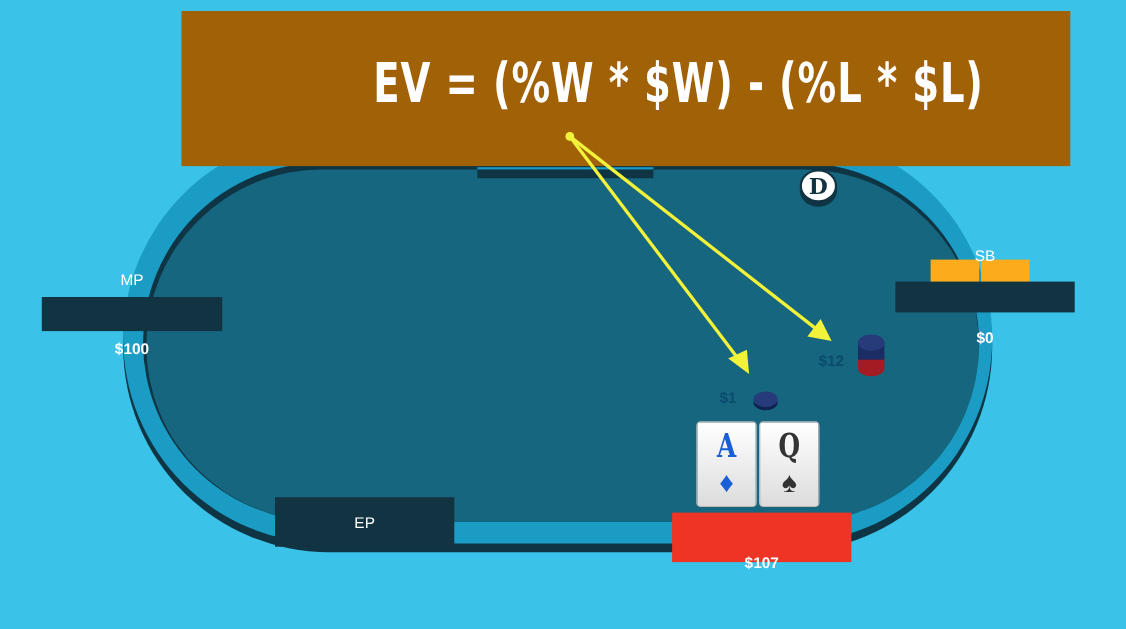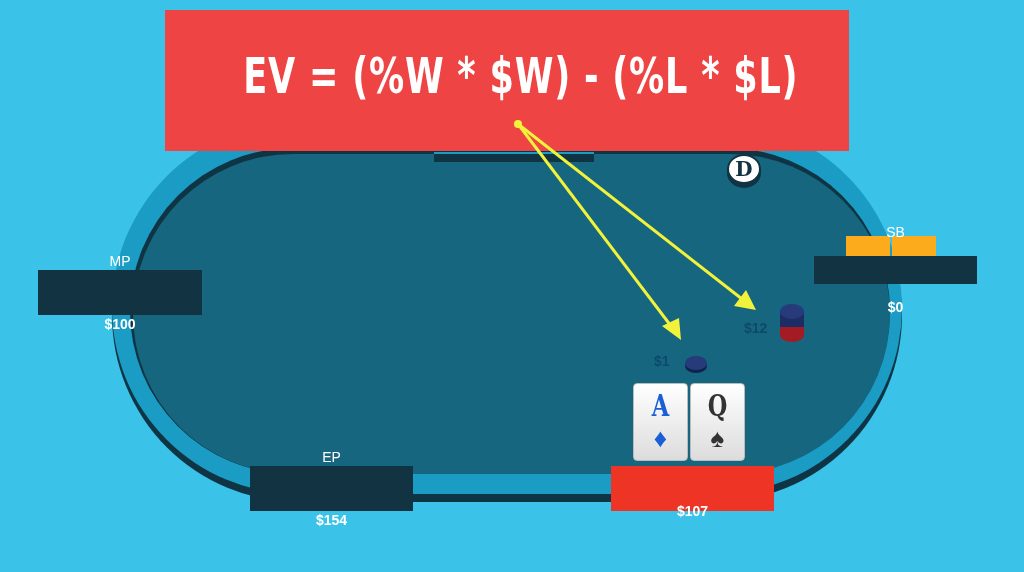--- a/index.html
+++ b/index.html
@@ -4,29 +4,29 @@
 <style>
   html, body { margin:0; padding:0; }
   body { width:1024px; height:572px; position:relative; overflow:hidden; background:#3bc2e8; font-family:"Liberation Sans", sans-serif; }
   .abs { position:absolute; }
   
   .rail-shadow { left:112px; top:128px; width:790px; height:374px; border-radius:187px; background:#0f3544; }
   .rail { left:112px; top:122px; width:790px; height:372px; border-radius:186px; background:#1a9cc4; }
   .felt-edge { left:130px; top:148px; width:760px; height:326px; border-radius:163px; background:#0f3544; }
   .felt { left:133px; top:154px; width:757px; height:320px; border-radius:160px; background:#15667e; }
   .slot { left:434px; top:152px; width:160px; height:8px; background:#0f3544; border-top:2px solid #1a9cc4; }
-  .formula-box { left:165px; top:10px; width:684px; height:141px; background:#ef4444; display:flex; align-items:center; justify-content:flex-start; }
+  .formula-box { left:165px; top:10px; width:808px; height:141px; background:#a16207; display:flex; align-items:center; justify-content:flex-end; }
   .formula { color:#fff; font-family:"DejaVu Sans Condensed","DejaVu Sans", sans-serif; font-weight:bold; font-size:50px; letter-spacing:1px; transform:scaleX(0.78); white-space:nowrap; margin-top:-10px; }
   .dealer { left:727px; top:154px; width:34px; height:30px; border-radius:50%; background:#fff; box-shadow:0 4px 0 #0f3544; display:flex; align-items:center; justify-content:center; font-family:"DejaVu Serif", serif; font-weight:bold; font-size:20px; color:#123342; border:2px solid #123342; box-sizing:border-box; }
   .seat { background:#123342; color:#fff; text-align:center; display:flex; flex-direction:column; justify-content:center; box-sizing:border-box; }
   .seat .pos { font-size:14px; line-height:18px; }
   .seat .stack { font-size:14px; font-weight:bold; line-height:20px;margin-top:44px; }
-  .seat-mp { left:38px; top:270px; width:164px; height:45px; }
+  .seat-mp { left:38px; top:270px; width:164px; height:31px; }
   .seat-sb { left:814px; top:256px; width:163px; height:28px;gap:12px; }
-  .seat-ep { left:250px; top:466px; width:163px; height:45px; }
+  .seat-ep { left:250px; top:452px; width:163px; height:45px; }
   .seat-hero { left:611px; top:466px; width:163px; height:45px; background:#ee3424; }
   .folded-card { top:236px; width:44px; height:34px; background:#fbab1c; }
   .bet-label { color:#0c4a6e; font-weight:bold; font-size:14px; }
   .chip { width:22px; height:14px; border-radius:50%; background:#273a7a; }
   .card { top:383px; width:55px; height:78px; border-radius:4px; background:linear-gradient(#ffffff,#dcdcdc); border:1px solid #bbb; box-sizing:border-box; text-align:center; }
   .card .rank { font-family:"DejaVu Serif", serif; font-size:30px; line-height:36px; margin-top:4px; font-weight:bold; transform:scaleX(0.75); }
   .card .suit { font-size:26px; line-height:28px; }
   svg.arrows { position:absolute; left:0; top:0; }
 </style>
 </head>
@@ -50,21 +50,20 @@
 <div class="abs seat seat-mp">
   <div class="pos">MP</div>
   <div class="stack">$100</div>
 </div>
 <div class="abs seat seat-sb">
   <div class="pos">SB</div>
   <div class="stack">$0</div>
 </div>
 <div class="abs seat seat-ep">
   <div class="pos">EP</div>
-  <div class="stack">$154</div>
 </div>
 <div class="abs seat seat-hero">
   <div class="stack">$107</div>
 </div>
 
 <div class="abs bet-label" style="left:654px; top:353px;">$1</div>
 <div class="abs" style="left:684px; top:356px; width:24px; height:18px;">
   <div class="abs chip" style="left:1px; top:3px; background:#0f2350;"></div>
   <div class="abs chip" style="left:1px; top:0;"></div>
 </div>

